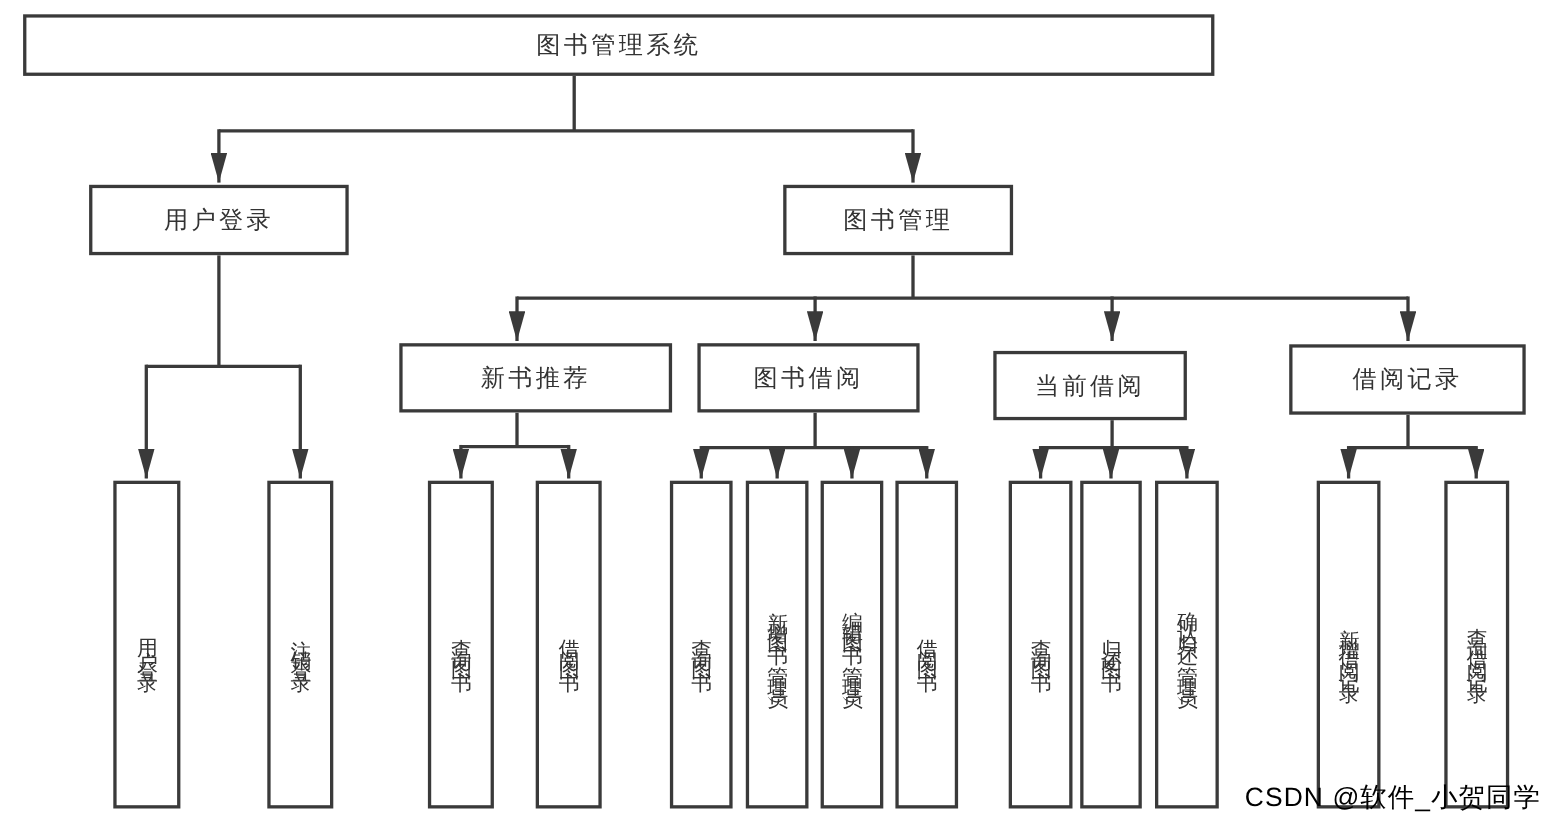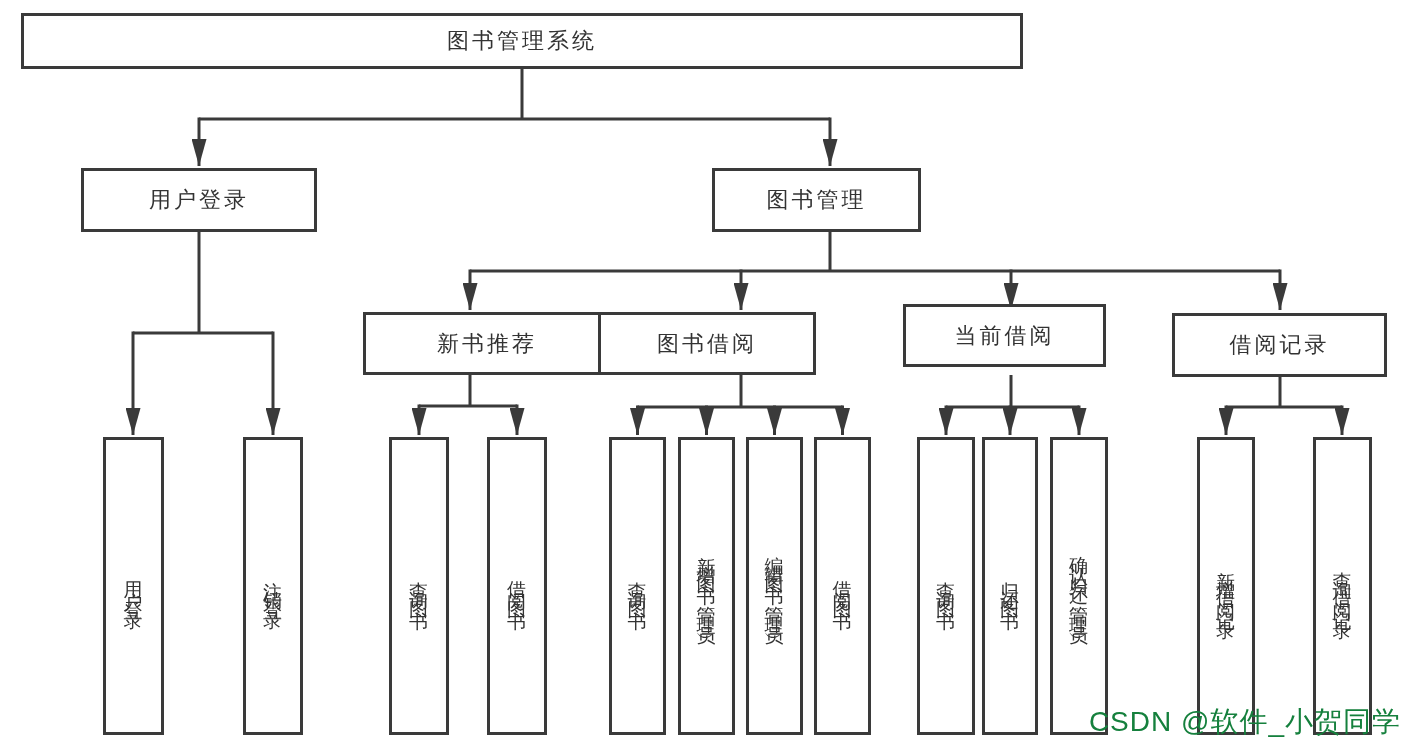--- a/index.html
+++ b/index.html
@@ -33,23 +33,23 @@
     text-orientation:mixed;
     font-size:19px;
     letter-spacing:10px;
     line-height:1;
     color:#333333;
   }
   #watermark {
     position:absolute;
     right:4px;
     bottom:6px;
-    font-size:28px;
+    font-size:24px;
     letter-spacing:1px;
-    color:#15803d;
+    color:#000000;
     z-index:10;
     white-space:nowrap;
   }
 </style>
 </head>
 <body>
 
 <div id="canvas">
 
   <svg id="wires" viewBox="0 0 1405 747" xmlns="http://www.w3.org/2000/svg">
@@ -103,38 +103,38 @@
       </g>
 
       <g>
         <path d="M1280 377 V407 M1226 407 H1342"></path>
         <line x1="1226" y1="405.5" x2="1226" y2="435" marker-end="url(#ah)"></line>
         <line x1="1342" y1="405.5" x2="1342" y2="435" marker-end="url(#ah)"></line>
       </g>
     </g>
   </svg>
 
-  <div class="node h" style="left:21px;top:13px;width:1002px;height:56px">
+  <div class="node h" style="left:21px;top:13px;width:1083px;height:56px">
     <span>图书管理系统</span>
   </div>
 
   <div class="node h" style="left:81px;top:168px;width:236px;height:64px">
     <span>用户登录</span>
   </div>
   <div class="node h" style="left:712px;top:168px;width:209px;height:64px">
     <span>图书管理</span>
   </div>
 
   <div class="node h" style="left:363px;top:312px;width:248px;height:63px">
     <span>新书推荐</span>
   </div>
-  <div class="node h" style="left:598px;top:312px;width:218px;height:63px">
+  <div class="node h" style="left:634px;top:312px;width:202px;height:63px">
     <span>图书借阅</span>
   </div>
-  <div class="node h" style="left:903px;top:304px;width:203px;height:63px">
+  <div class="node h" style="left:903px;top:319px;width:176px;height:63px">
     <span>当前借阅</span>
   </div>
   <div class="node h" style="left:1172px;top:313px;width:215px;height:64px">
     <span>借阅记录</span>
   </div>
 
   <div class="node v" style="left:103px;top:437px;width:61px;height:298px">
     <span>用户登录</span>
   </div>
   <div class="node v" style="left:243px;top:437px;width:60px;height:298px">

